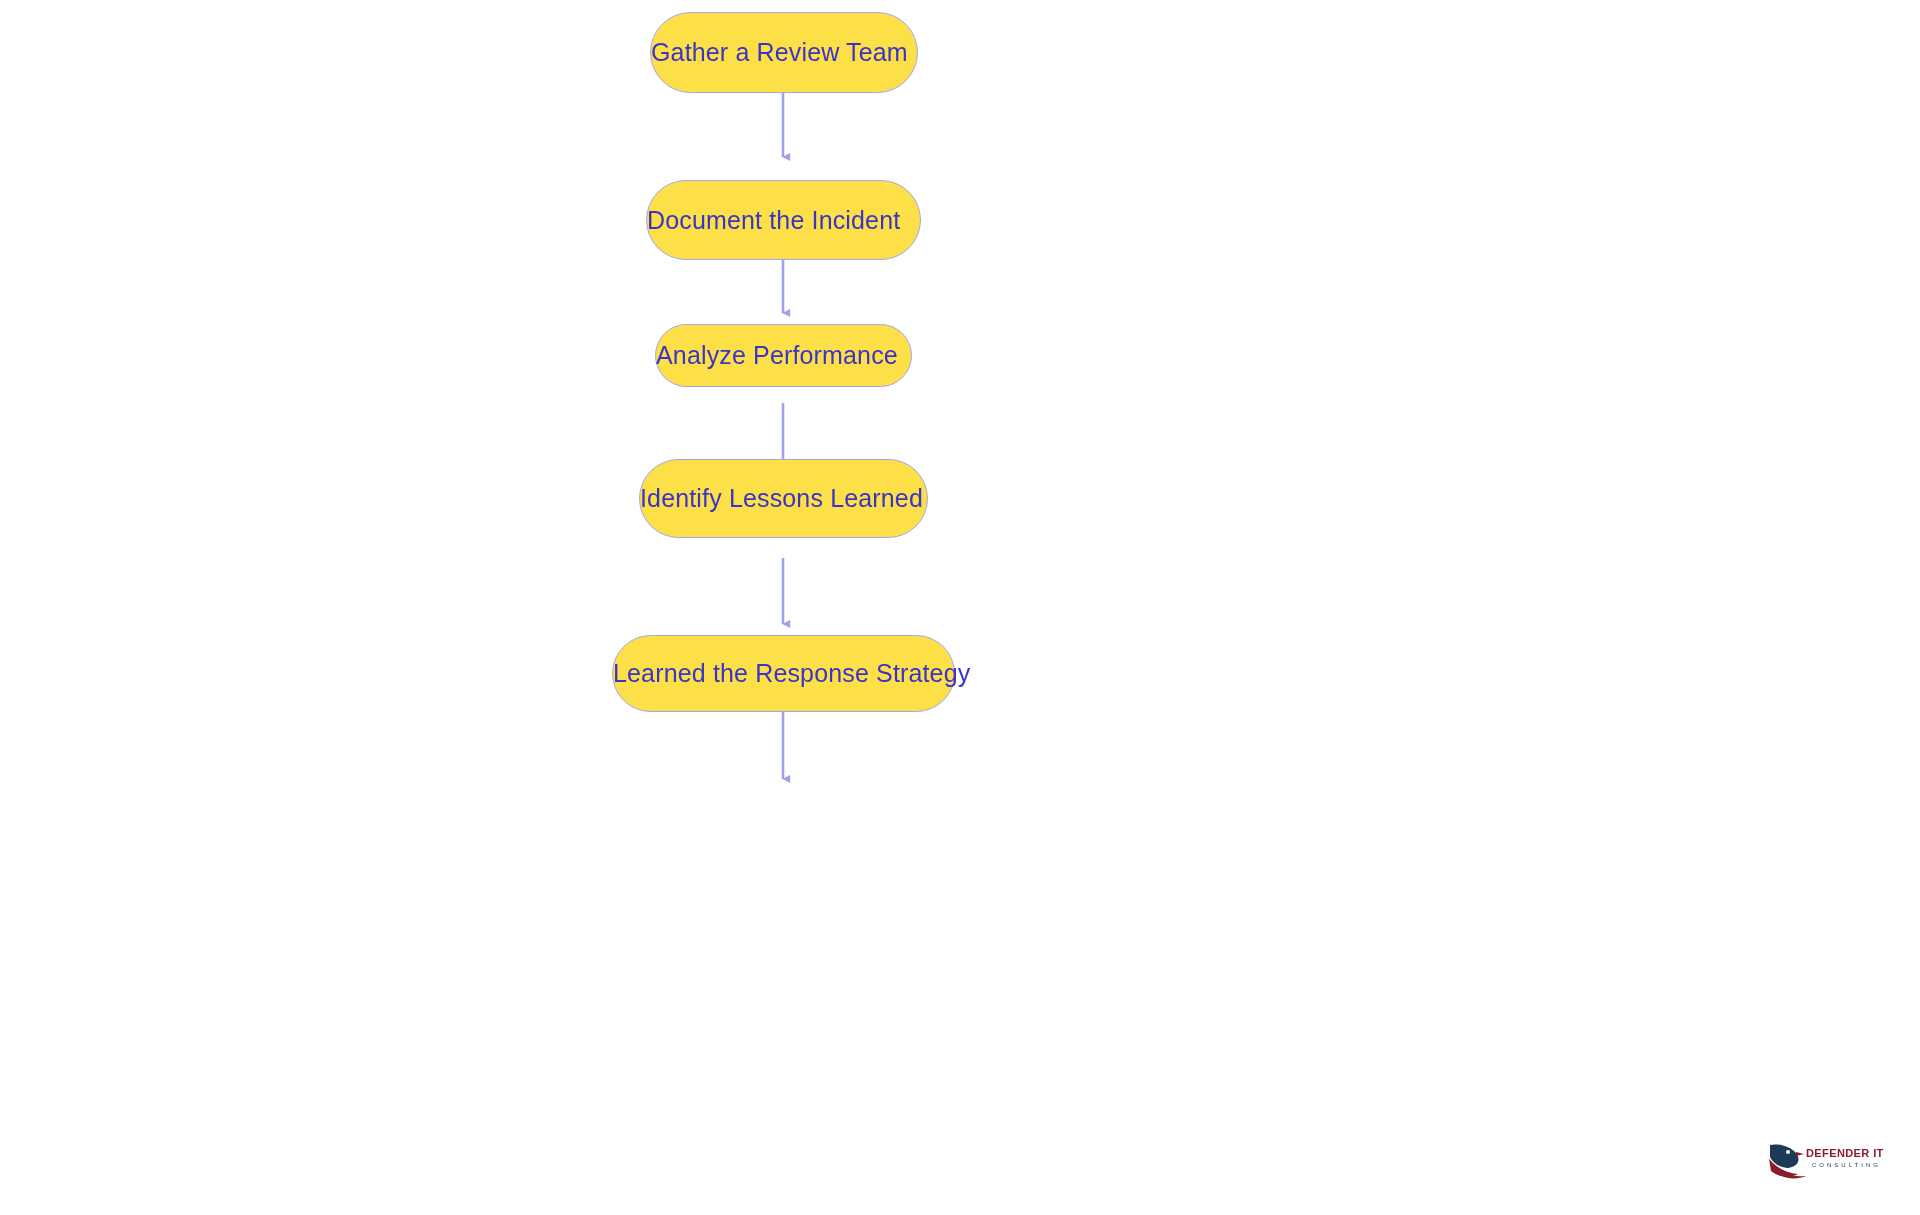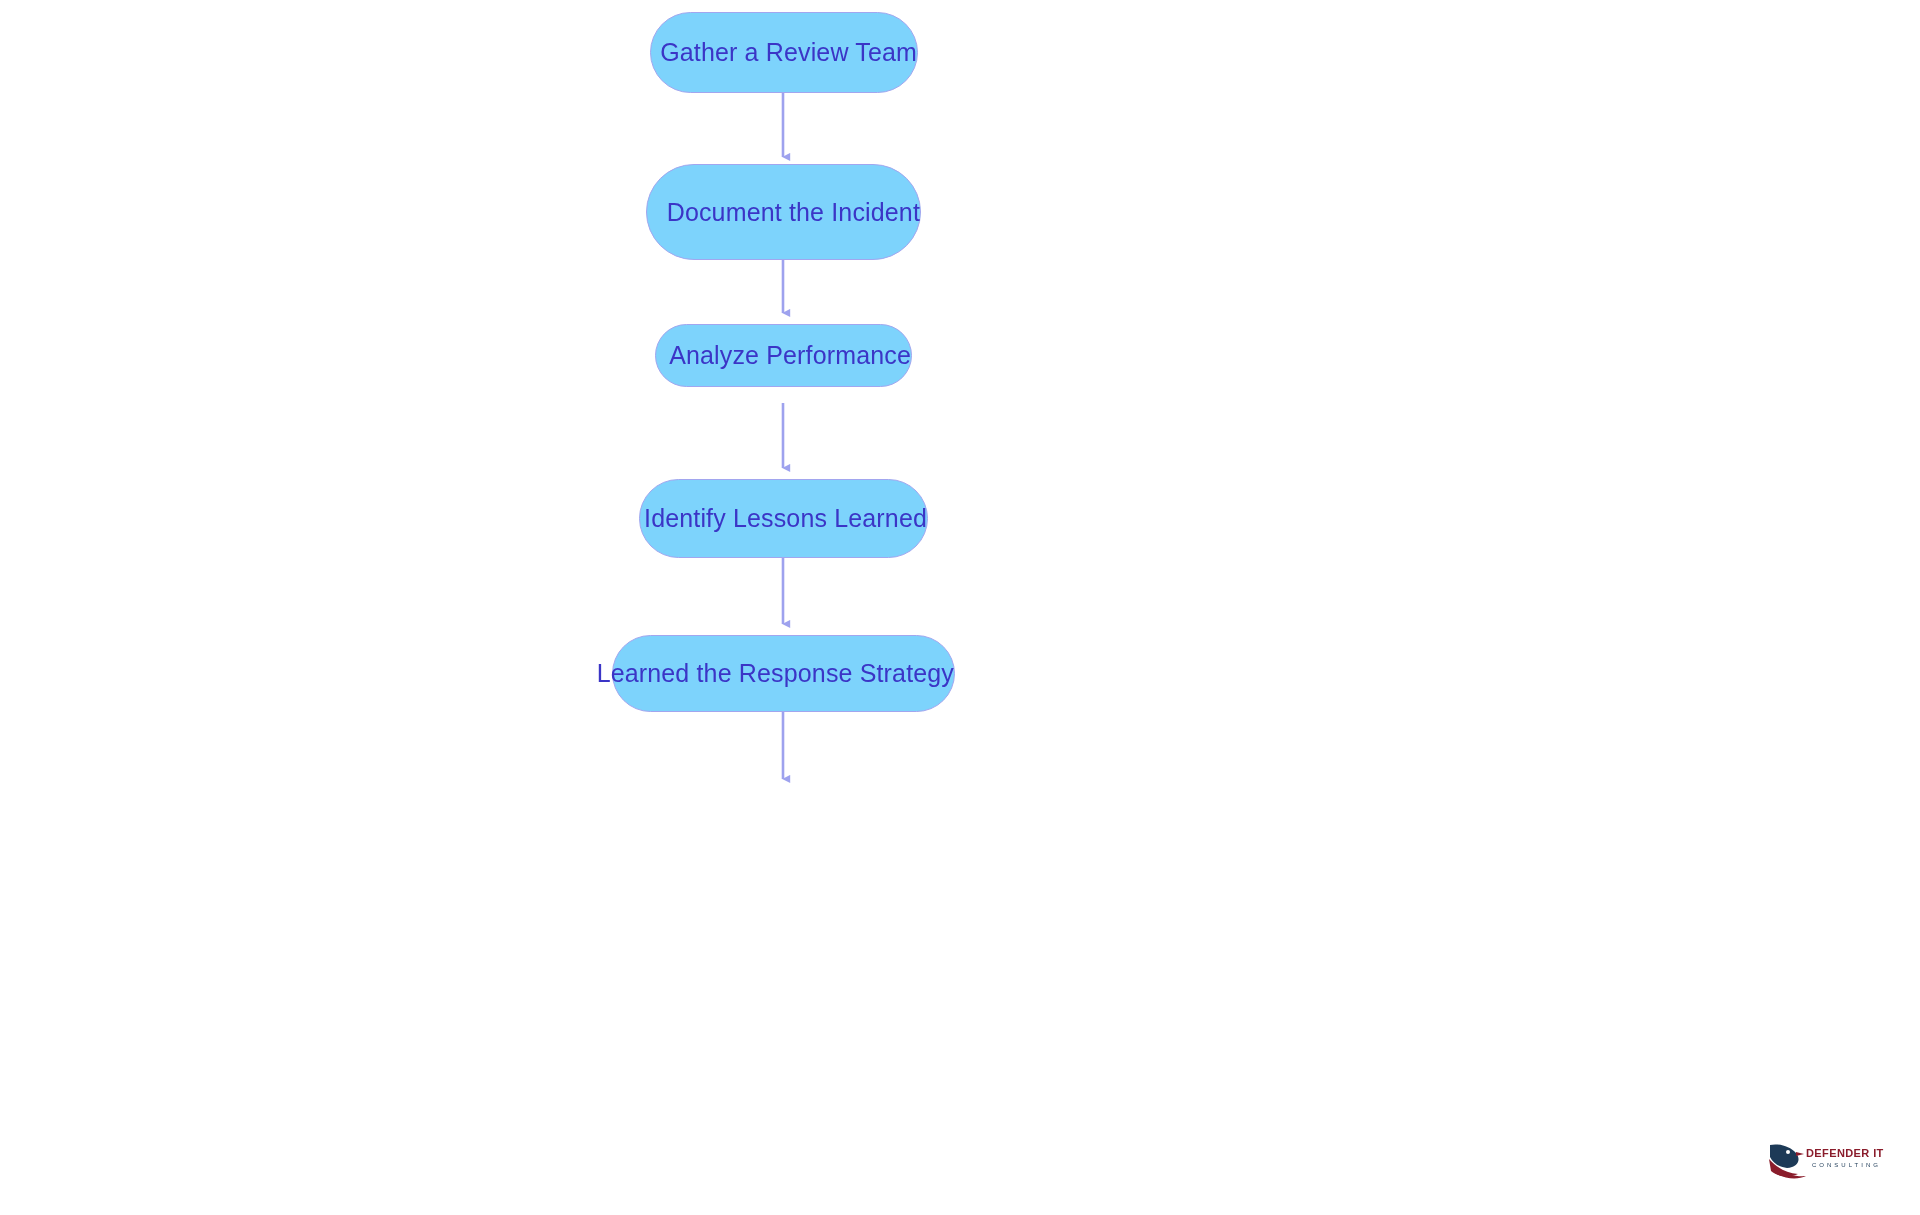--- a/index.html
+++ b/index.html
@@ -22,39 +22,39 @@
     inset: 0;
     width: 1920px;
     height: 1215px;
   }
 
   
   .node {
     position: absolute;
     display: flex;
     align-items: center;
-    justify-content: flex-end;
-    background: #7dd3fc;
+    justify-content: flex-start;
+    background: #fde047;
     border: 1.6px solid #a2a6ef;
     border-radius: 999px;
     color: #3b35c6;
     letter-spacing: 0.15px;
     white-space: nowrap;
     user-select: none;
   }
   .node .node-label {
     display: block;
     line-height: 1;
     font-weight: 400;
   }
 
   .node-1 { left: 650px; top: 12px;  width: 268px; height: 81px;  font-size: 25px; }
-  .node-2 { left: 646px; top: 164px; width: 275px; height: 96px;  font-size: 25px; }
+  .node-2 { left: 646px; top: 180px; width: 275px; height: 80px;  font-size: 25px; }
   .node-3 { left: 655px; top: 324px; width: 257px; height: 63px;  font-size: 25px; }
-  .node-4 { left: 639px; top: 479px; width: 289px; height: 79px;  font-size: 25px; }
+  .node-4 { left: 639px; top: 459px; width: 289px; height: 79px;  font-size: 25px; }
   .node-5 { left: 612px; top: 635px; width: 343px; height: 77px;  font-size: 25px; }
   .node-6 { left: 686px; top: 790px; width: 196px; height: 78px;  font-size: 25px; }
 
   
   .connector {
     position: absolute;
     left: 0;
     top: 0;
   }
 

